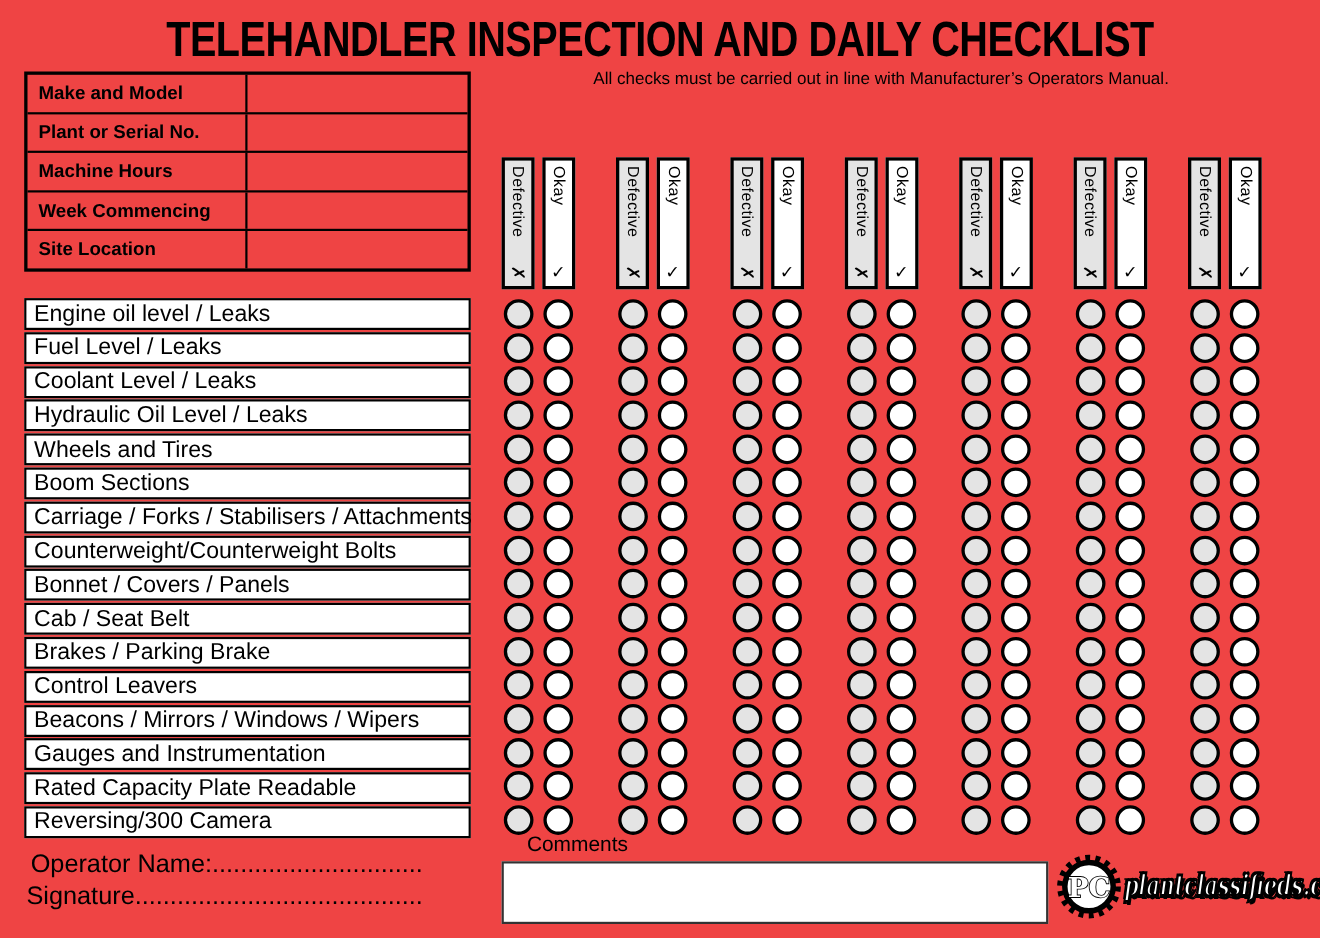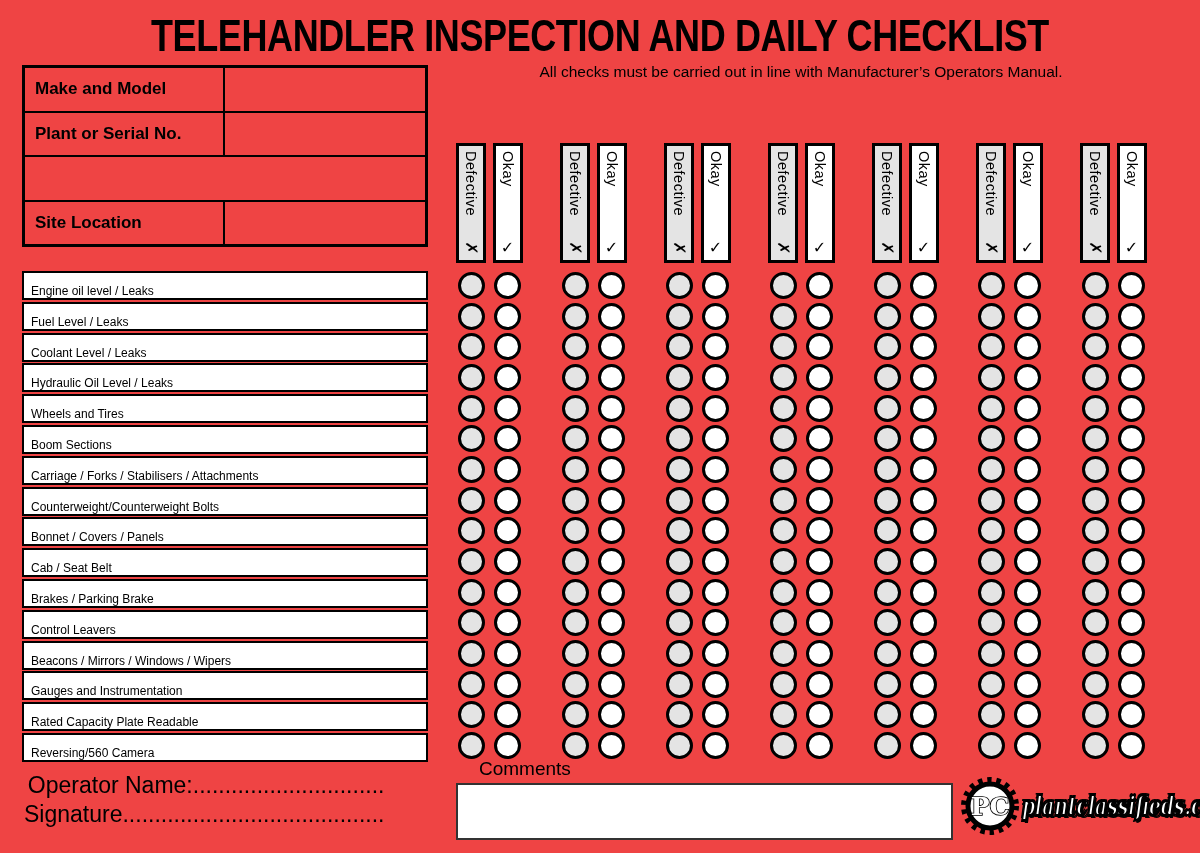--- a/index.html
+++ b/index.html
@@ -67,22 +67,22 @@
     background:var(--okay-fill,#fff); display:block;
   }
   .circle.def { background:var(--def-fill,#e4e4e4); }
 
   
   .items {
     position:absolute; left:22px; top:271px; width:406px; height:491px;
     display:flex; flex-direction:column; justify-content:space-between;
   }
   .item-row {
-    height:29px; border:2px solid #000; display:flex; align-items:flex-end;
-    padding-left:7px; font-size:12px; background:#fff; white-space:nowrap;
+    height:29px; border:2px solid #000; display:flex; align-items:center;
+    padding-left:7px; font-size:21px; background:#fff; white-space:nowrap;
   }
 
   
   .operator-block { position:absolute; left:24px; top:771px; font-size:23px; line-height:29px; white-space:nowrap;text-align:right; }
   .comments-label { position:absolute; left:479px; top:758px; font-size:19px; }
   .comments-box { position:absolute; left:456px; top:783px; width:497px; height:57px; border:2px solid #333; background:#fff; }
 
   
   .logo { position:absolute; left:960px; top:776px; display:flex; align-items:center; }
   .logo-text {
@@ -104,20 +104,25 @@
   <div class="info-table" id="info-table">
       <div class="info-row">
         <div class="info-label">Make and Model</div>
         <div class="info-value"></div>
       </div>
       <div class="info-row">
         <div class="info-label">Plant or Serial No.</div>
         <div class="info-value"></div>
       </div>
       <div class="info-row">
+        <div class="info-label">Machine Hours</div>
+        <div class="info-value"></div>
+      </div>
+      <div class="info-row">
+        <div class="info-label">Week Commencing</div>
         <div class="info-value"></div>
       </div>
       <div class="info-row">
         <div class="info-label">Site Location</div>
         <div class="info-value"></div>
       </div>
     </div>
 
 
   <div class="day-area" id="day-area">
@@ -709,21 +714,21 @@
       <div class="item-row">
         <span>Beacons / Mirrors / Windows / Wipers</span>
       </div>
       <div class="item-row">
         <span>Gauges and Instrumentation</span>
       </div>
       <div class="item-row">
         <span>Rated Capacity Plate Readable</span>
       </div>
       <div class="item-row">
-        <span>Reversing/560 Camera</span>
+        <span>Reversing/300 Camera</span>
       </div>
     </div>
 
   <div class="operator-block">
     <div>Operator Name:..............................</div>
     <div>Signature.........................................</div>
   </div>
 
   <div class="comments-label">Comments</div>
   <div class="comments-box"></div>

